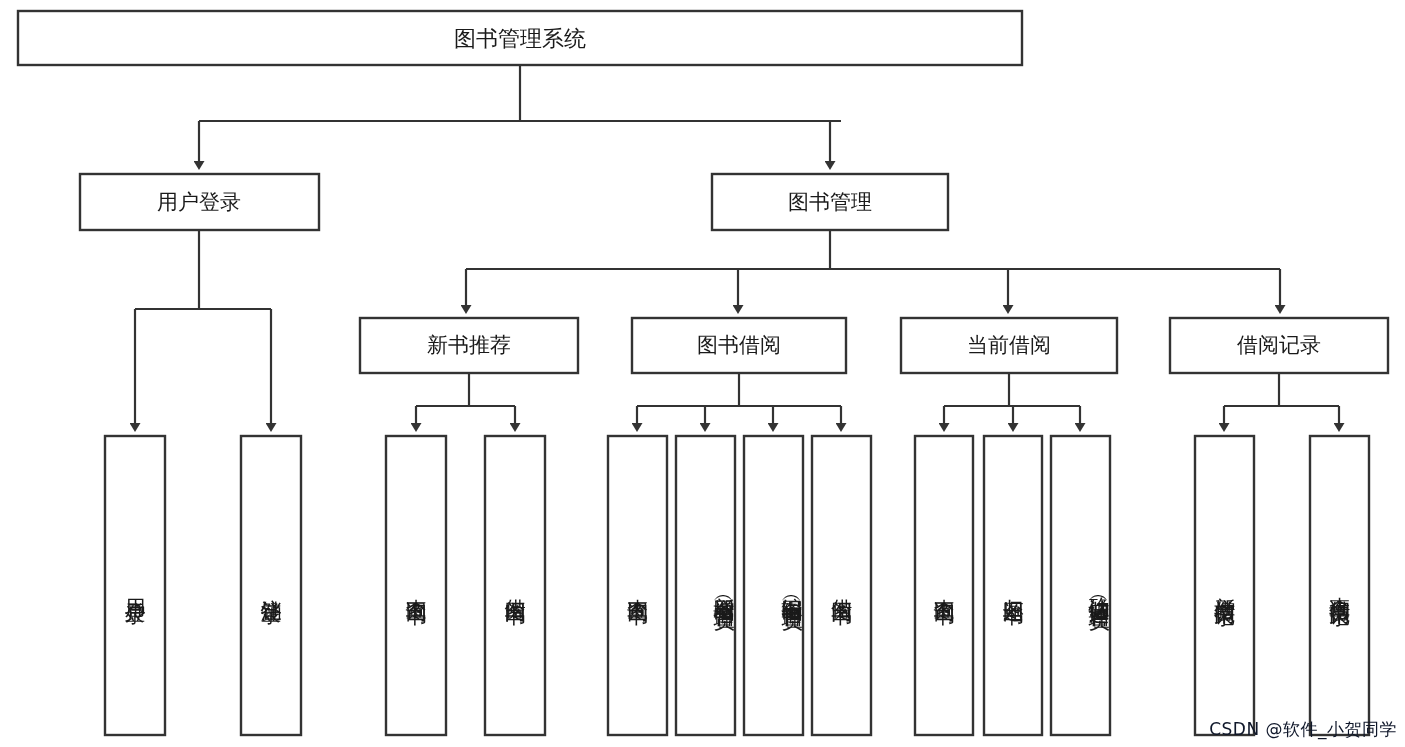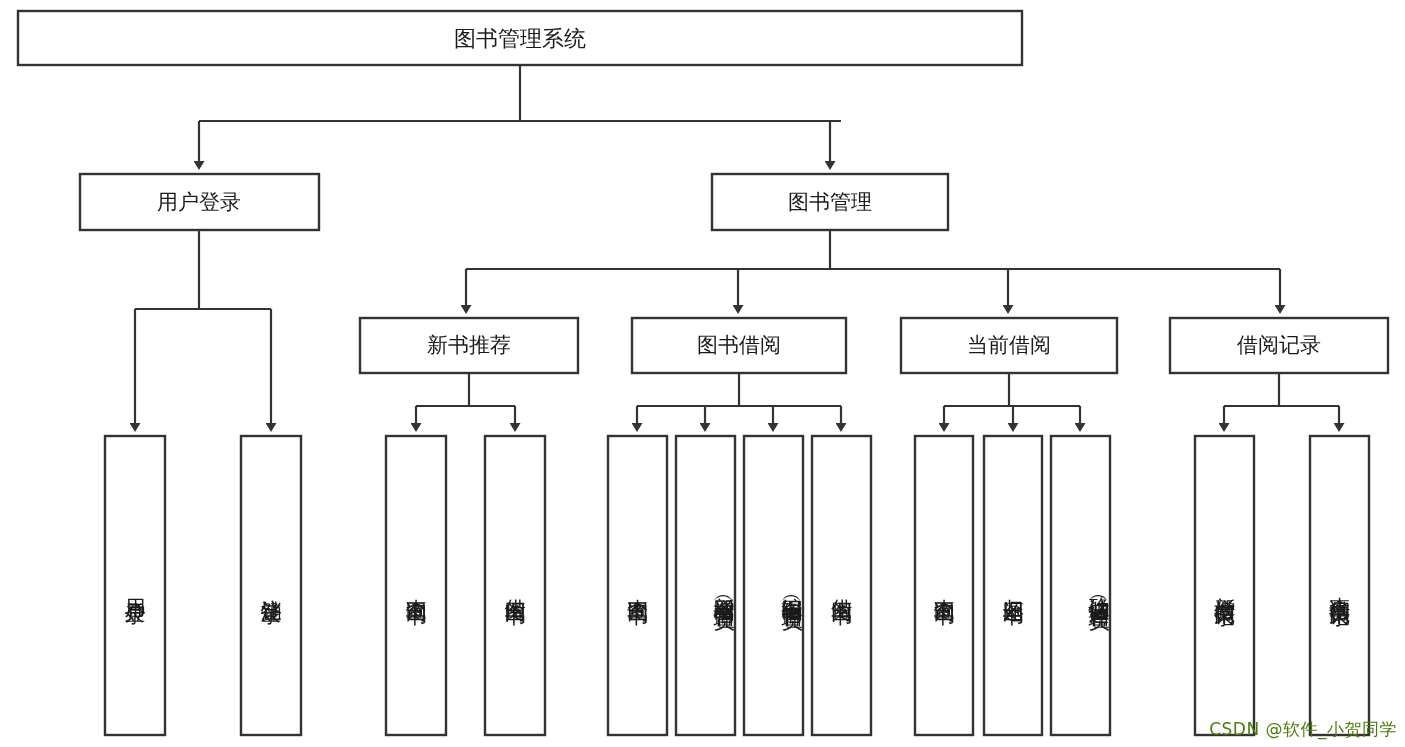--- a/index.html
+++ b/index.html
@@ -66,21 +66,21 @@
     justify-content: center;
     white-space: nowrap;
     pointer-events: none;
   }
   #watermark {
     position: absolute;
     right: 8px;
     bottom: 6px;
     font-family: "DejaVu Sans", "Liberation Sans", sans-serif;
     font-size: 17px;
-    color: #4d7c0f;
+    color: #0f172a;
     letter-spacing: 0.5px;
     user-select: none;
   }
 </style>
 </head>
 <body>
 
 <div id="diagram-root">
 
   <svg id="tree-svg" viewBox="0 0 1405 747">

